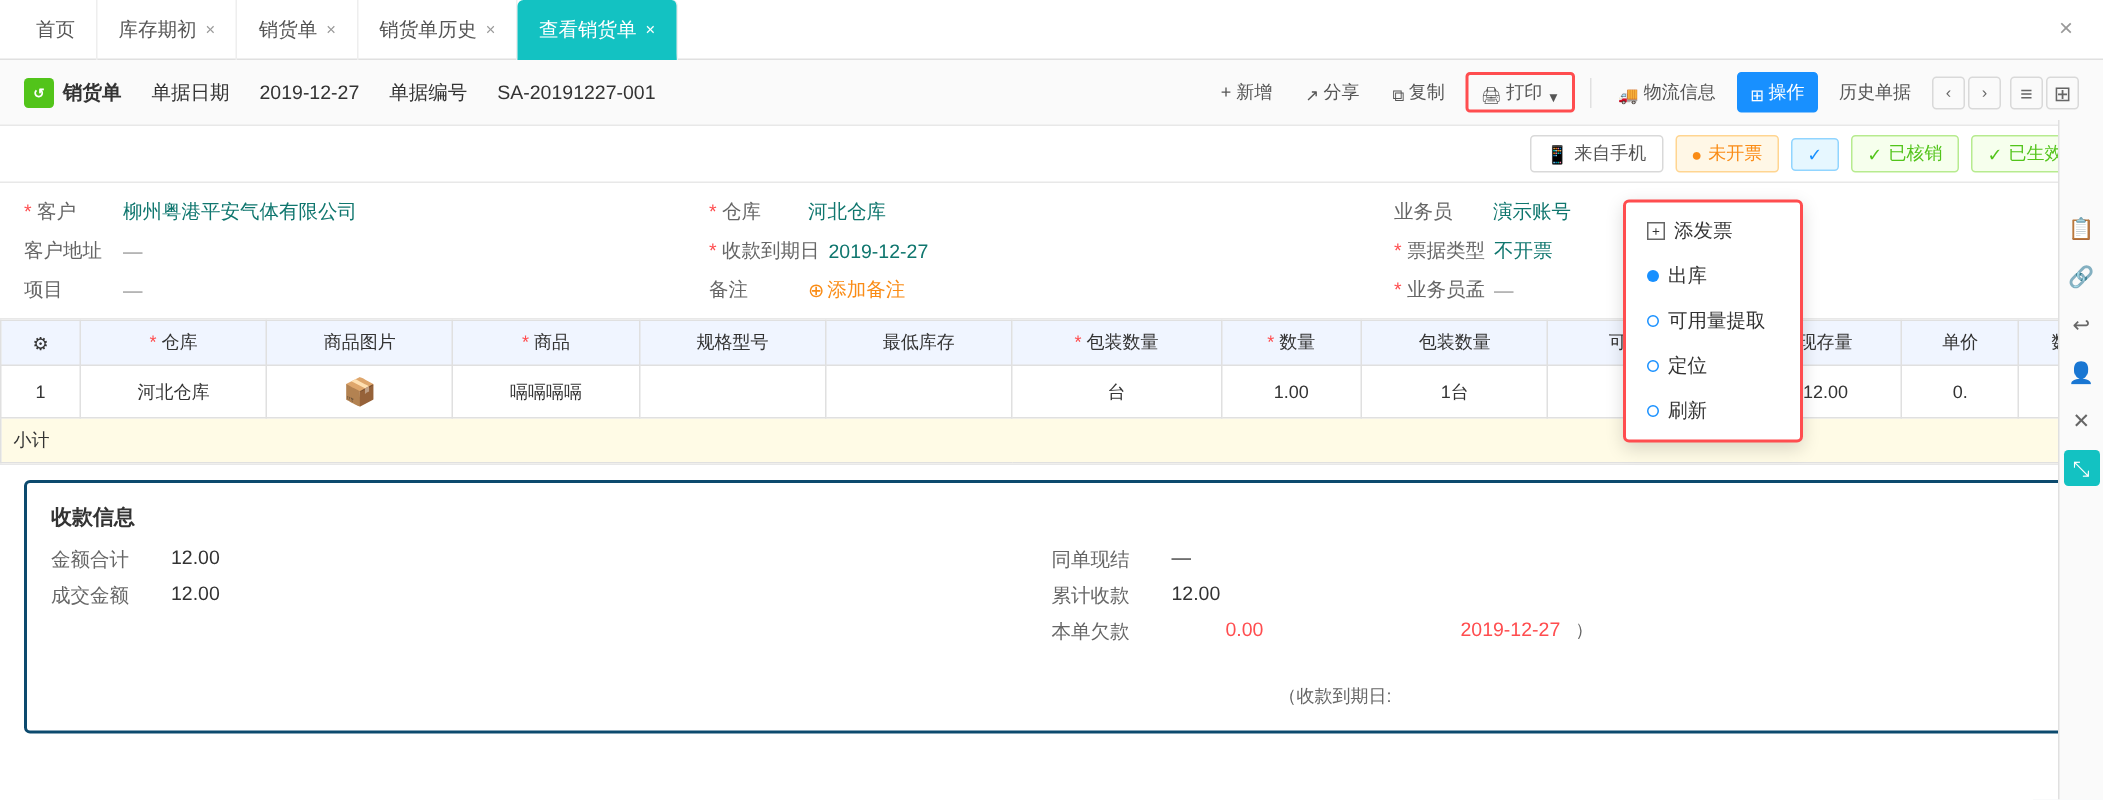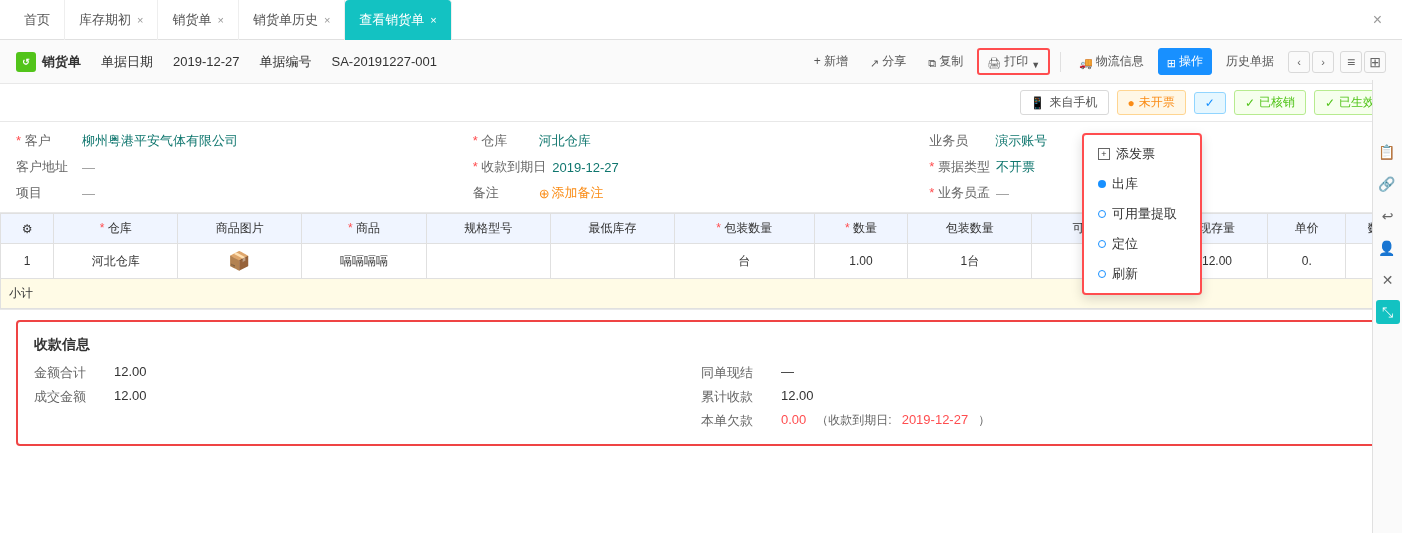--- a/index.html
+++ b/index.html
@@ -218,42 +218,42 @@
       border: 1px solid #e0e0e0;
       text-align: center;
       color: #333;
     }
     .data-table tr:nth-child(even) td { background: #fafafa; }
     .subtotal-row td { background: #fffbe6 !important; }
 
     
     .bottom-panel {
       padding: 14px 16px;
-      border: 2px solid #ef4444;
+      border: 2px solid #0c4a6e;
       margin: 10px 16px;
       border-radius: 4px;
     }
     .bottom-title {
       font-weight: bold;
       font-size: 14px;
       margin-bottom: 10px;
     }
     .bottom-grid {
       display: grid;
       grid-template-columns: 1fr 1fr;
       gap: 6px 0;
     }
     .bottom-row {
       display: flex;
       gap: 10px;
       font-size: 13px;
     }
     .bottom-label { color: #666; min-width: 70px; }
     .bottom-value { color: #333; }
-    .bottom-value.red { color: #ff4d4f; }
+    .bottom-value.red { color: #ff4d4f; margin-left: 36px; }
 
     
     .right-sidebar {
       position: absolute;
       right: 0;
       top: 40px;
       width: 30px;
       height: 100%;
       display: flex;
       flex-direction: column;
@@ -528,21 +528,21 @@
           <span class="bottom-label">成交金额</span>
           <span class="bottom-value">12.00</span>
         </div>
         <div class="bottom-row">
           <span class="bottom-label">累计收款</span>
           <span class="bottom-value">12.00</span>
         </div>
         <div class="bottom-row" style="grid-column:2;">
           <span class="bottom-label">本单欠款</span>
           <span class="bottom-value red">0.00</span>
-          <span class="bottom-value" style="color:#666; font-size:12px;">（收款到期日:</span>
+          <span class="bottom-value" style="color:#666; font-size:12px;margin-top:44px;">（收款到期日:</span>
           <span class="bottom-value red">2019-12-27</span>
           <span class="bottom-value" style="color:#666; font-size:12px;">）</span>
         </div>
       </div>
     </div>
 
     <div class="dropdown-menu">
       <div class="dropdown-item">
         <div class="icon-square">+</div>
         <span>添发票</span>

